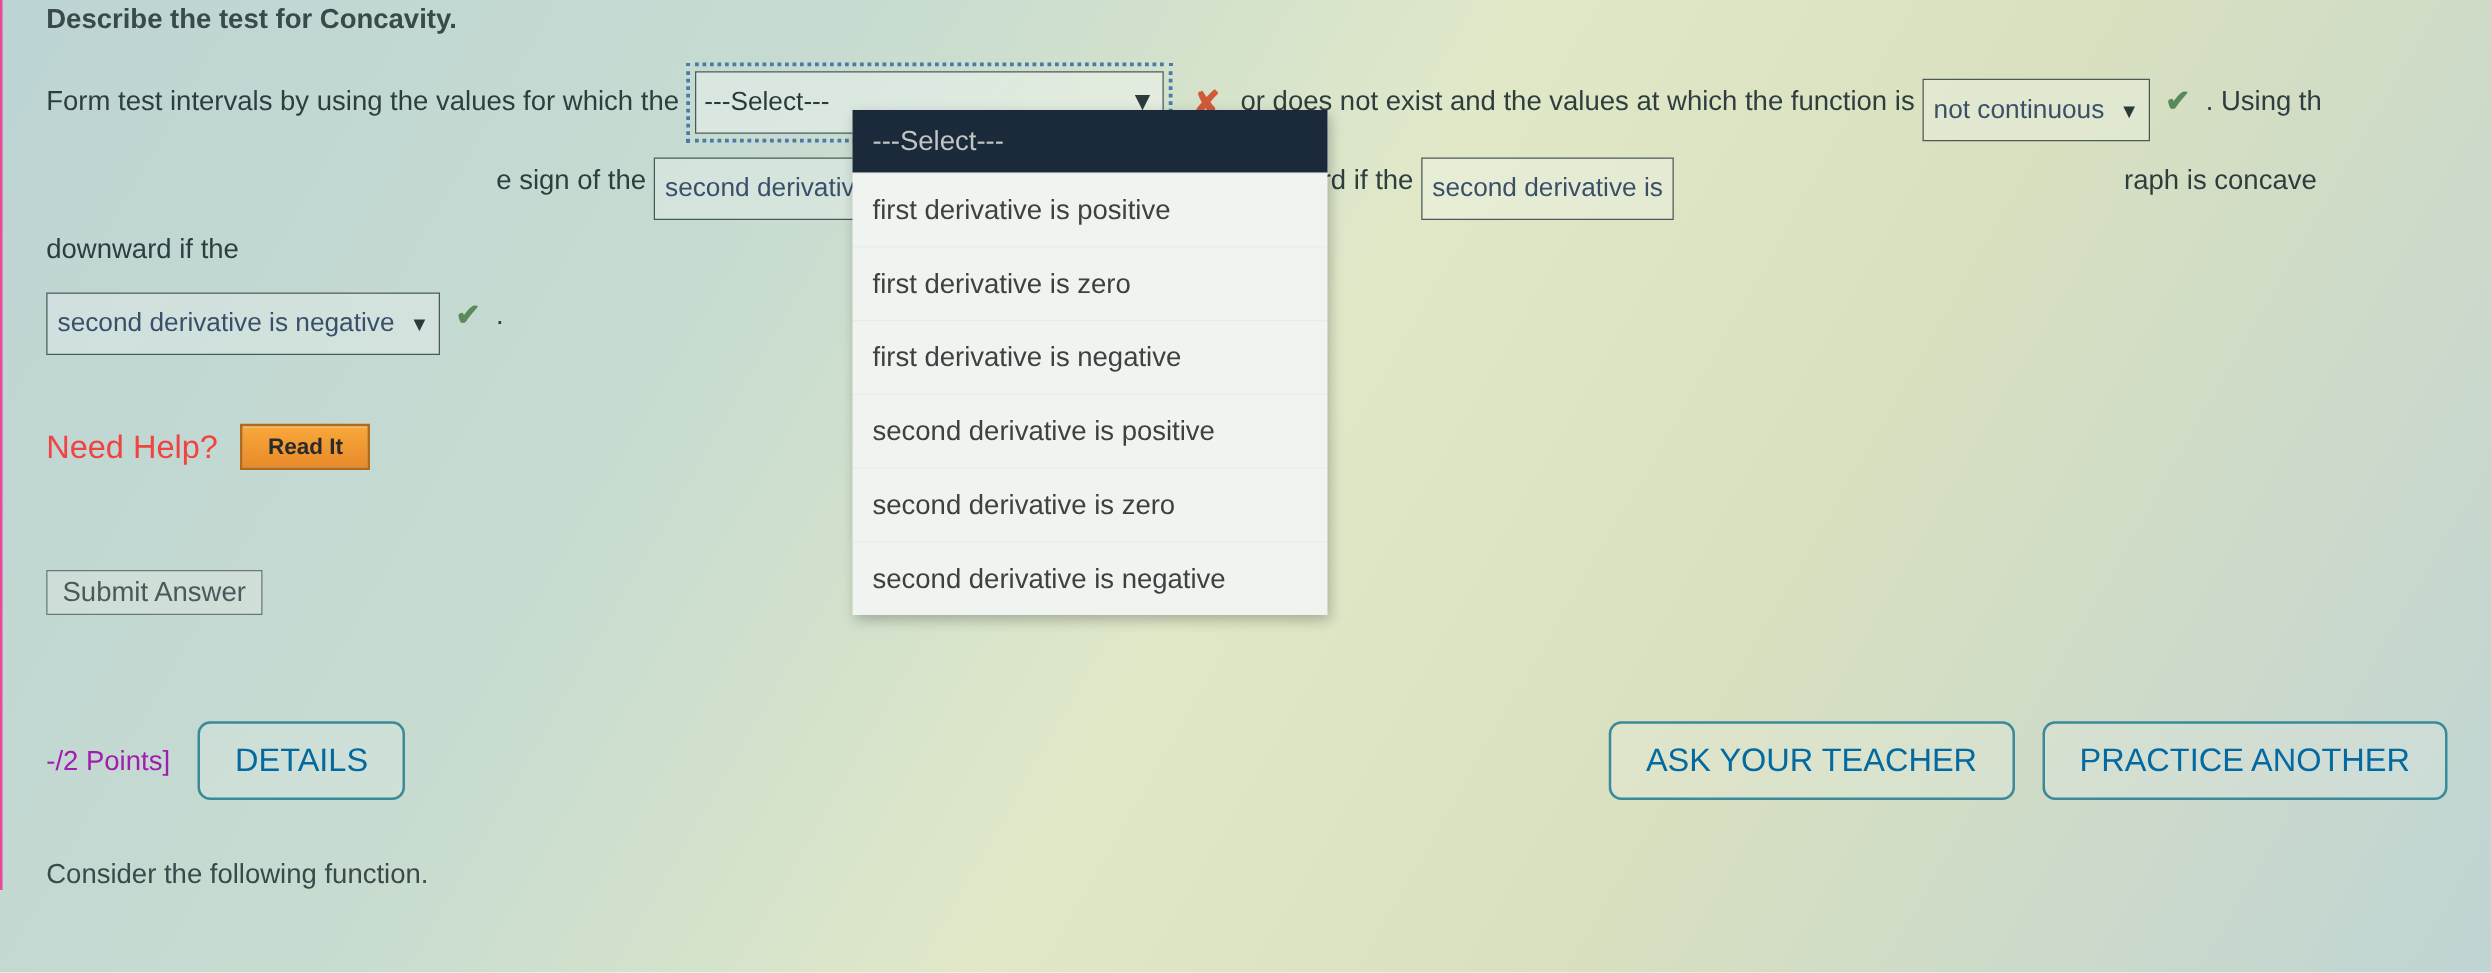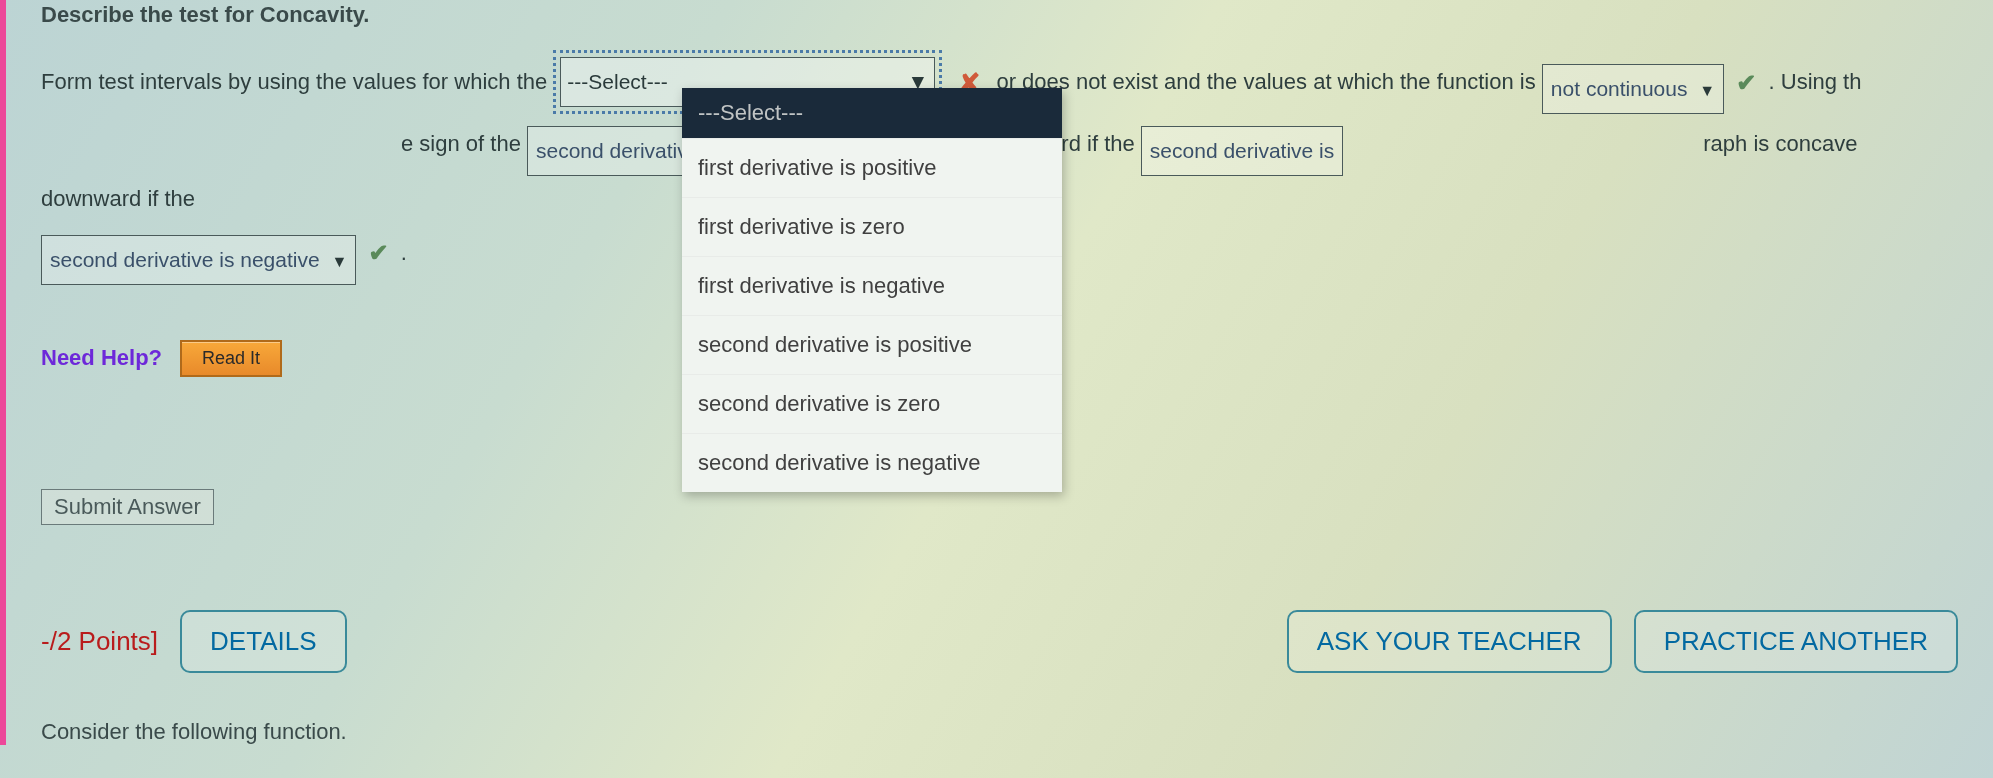--- a/index.html
+++ b/index.html
@@ -8,21 +8,21 @@
     padding: 0;
     font-family: "Lucida Sans", "Lucida Grande", Arial, sans-serif;
     background: linear-gradient(120deg, #bcd4d4 0%, #c8dcd0 30%, #e0e8c8 50%, #d8e0c0 70%, #c0d4d4 100%);
     color: #2a3a3a;
     font-size: 22px;
     min-height: 778px;
     width: 1993px;
   }
   .container {
     padding: 0 35px;
-    border-left: 6px solid #ec4899;
+    border-left: 2px solid #ec4899;
   }
   .header-text {
     color: #3a4a4a;
     font-weight: bold;
     padding-top: 2px;
     padding-bottom: 4px;
     font-size: 22px;
   }
   .paragraph {
     line-height: 2.1;
@@ -101,53 +101,53 @@
     cursor: pointer;
     border-top: 1px solid rgba(200,200,200,0.2);
   }
   .need-help {
     margin-top: 55px;
     display: flex;
     align-items: center;
     gap: 18px;
   }
   .need-help-label {
-    color: #6d28d9;
-    font-size: 22px;
-    font-weight: 700;
+    color: #ef4444;
+    font-size: 26px;
+    font-weight: 400;
   }
   .read-it-btn {
     background: linear-gradient(#f8a83a, #e88a2a);
     border: 2px solid #b06a1a;
     padding: 6px 20px;
     color: #2a2a2a;
-    font-weight: normal;
+    font-weight: bold;
     font-size: 18px;
     cursor: pointer;
     box-shadow: inset 0 1px 0 rgba(255,255,255,0.4);
   }
   .submit-btn {
     display: inline-block;
-    margin-top: 112px;
+    margin-top: 80px;
     background: rgba(220,228,220,0.5);
     border: 1px solid #6a7a7a;
     padding: 4px 12px;
     color: #4a5a5a;
     font-size: 22px;
     cursor: pointer;
   }
   .bottom-bar {
     margin-top: 85px;
     display: flex;
     align-items: center;
     gap: 22px;
   }
   .points {
-    color: #b91c1c;
-    font-size: 26px;
+    color: #a21caf;
+    font-size: 22px;
     font-weight: 500;
   }
   .nav-btn {
     border: 2px solid #3a8a9a;
     border-radius: 10px;
     padding: 14px 28px;
     color: #0369a1;
     font-size: 26px;
     background: rgba(255,255,255,0.15);
     cursor: pointer;

